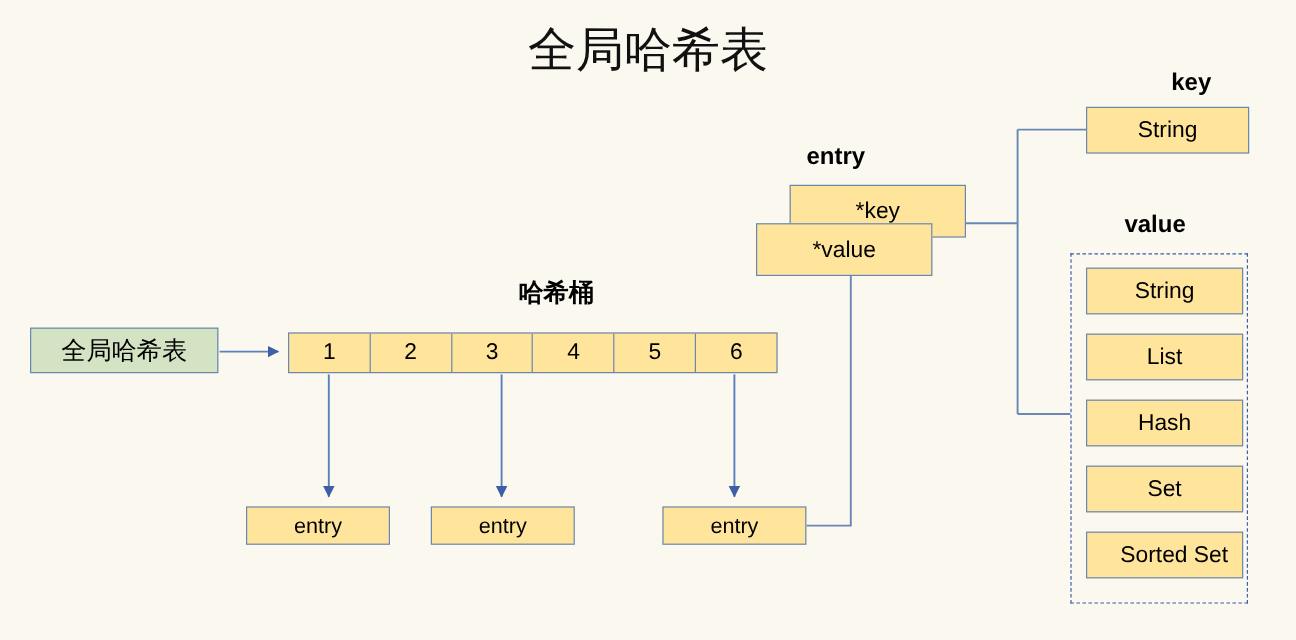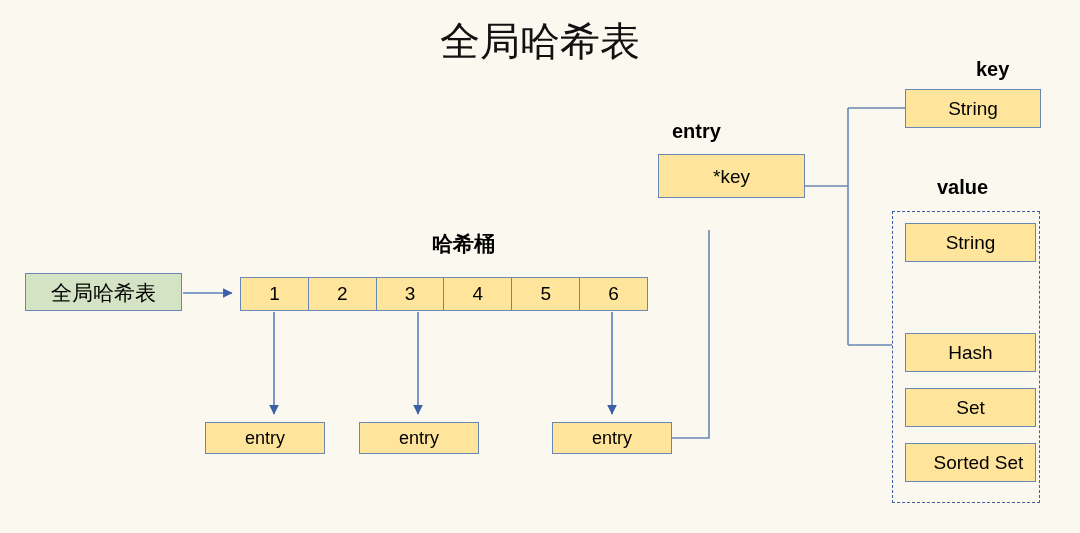--- a/index.html
+++ b/index.html
@@ -236,25 +236,27 @@
     <div class="cell">5</div>
     <div class="cell">6</div>
   </div>
 
   <div class="box entry-leaf" id="entry-leaf-1">entry</div>
   <div class="box entry-leaf" id="entry-leaf-2">entry</div>
   <div class="box entry-leaf" id="entry-leaf-3">entry</div>
 
   <div class="label" id="entry-struct-label">entry</div>
   <div class="box" id="entry-key-cell">*key</div>
+  <div class="box" id="entry-value-cell">*value</div>
 
   <div class="label" id="key-label">key</div>
   <div class="box" id="key-string-box">String</div>
 
   <div class="label" id="value-label">value</div>
   <div id="value-group">
     <div class="vbox i0">String</div>
+    <div class="vbox i1">List</div>
     <div class="vbox i2">Hash</div>
     <div class="vbox i3">Set</div>
     <div class="vbox i4">Sorted Set</div>
   </div>
 
 </div>
 
 </body></html>

